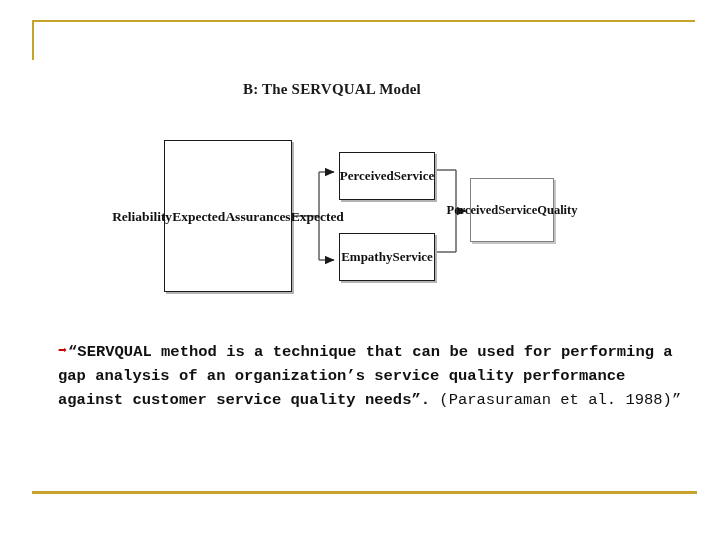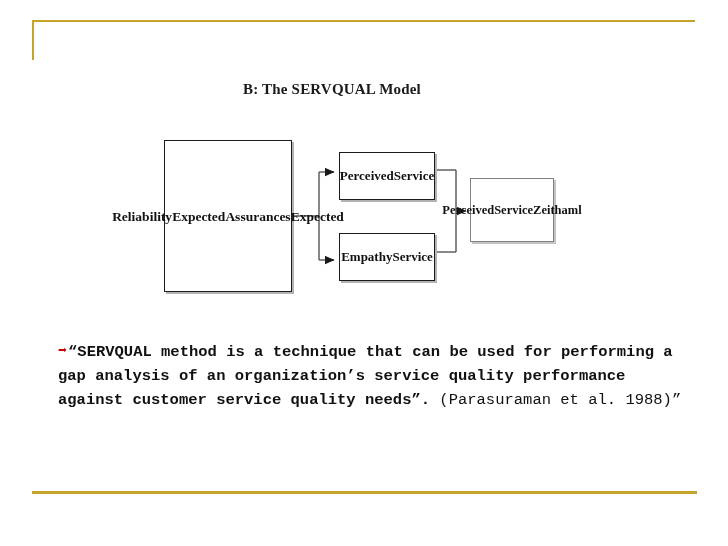--- a/index.html
+++ b/index.html
@@ -198,21 +198,21 @@
     </div>
 
     <div class="node mid" id="box-expected-service">
       <span>Empathy</span>
       <span>Service</span>
     </div>
 
     <div class="node" id="box-perceived-service-quality">
       <span>Perceived</span>
       <span>Service</span>
-      <span>Zeithaml</span>
+      <span>Quality</span>
     </div>
 
   </div>
 
   <div class="bullet-block">
     <span class="arrow">➡</span><span class="quoted">“SERVQUAL method is a technique that can be used for performing a gap analysis of an organization’s service quality performance against customer service quality needs”.</span><span class="cite"> (Parasuraman et al. 1988)”</span>
   </div>
 
 </div>
 

